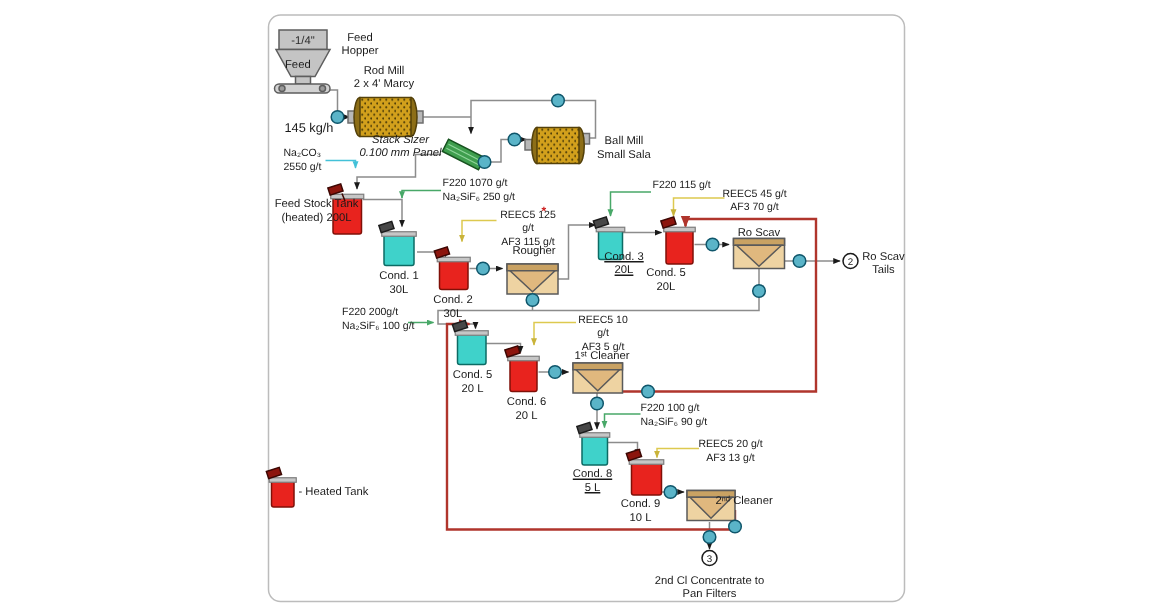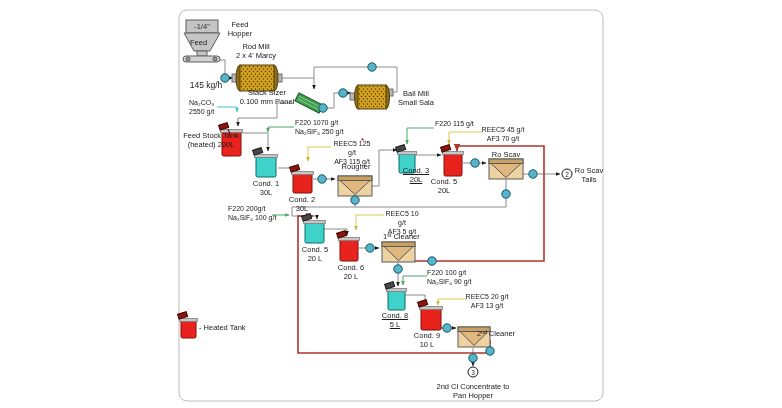--- a/index.html
+++ b/index.html
@@ -219,21 +219,21 @@
   </g>
 </svg>
 
 <div class="lbl c" style="left:187px;top:22px;width:30px;color:#2b2b2b;">-1/4"</div>
 <div class="lbl l" style="left:190px;top:38px;width:26px;">Feed</div>
 <div class="lbl c" style="left:220px;top:20px;width:40px;">Feed
 Hopper</div>
 <div class="lbl c big" style="left:183px;top:80px;width:46px;text-align:center;">145 kg/h</div>
 <div class="lbl c" style="left:229px;top:42px;width:54px;">Rod Mill
 2 x 4' Marcy</div>
-<div class="lbl c" style="left:231px;top:88px;width:72px;">Stack Sizer
+<div class="lbl c" style="left:231px;top:88px;width:72px;font-style:italic;">Stack Sizer
 0.100 mm Panel</div>
 <div class="lbl c" style="left:393px;top:89px;width:46px;">Ball Mill
 Small Sala</div>
 <div class="lbl l sm" style="left:189px;top:99px;width:36px;">Na₂CO₃
 2550 g/t</div>
 <div class="lbl c" style="left:179px;top:131px;width:64px;">Feed Stock Tank
 (heated) 200L</div>
 <div class="lbl l sm" style="left:295px;top:119px;width:52px;">F220 1070 g/t
 Na₂SiF₆ 250 g/t</div>
 <div class="lbl c sm" style="left:329px;top:140px;width:46px;">REEC5 125 g/t
@@ -266,16 +266,16 @@
 <div class="lbl l sm" style="left:427px;top:269px;width:52px;">F220 100 g/t
 Na₂SiF₆ 90 g/t</div>
 <div class="lbl c sm" style="left:463px;top:293px;width:48px;">REEC5 20 g/t
 AF3 13 g/t</div>
 <div class="lbl c" style="left:379px;top:311px;width:32px;text-decoration:underline;">Cond. 8
 5 L</div>
 <div class="lbl c" style="left:410px;top:331px;width:34px;">Cond. 9
 10 L</div>
 <div class="lbl l" style="left:477px;top:329px;width:46px;">2ⁿᵈ Cleaner</div>
 <div class="lbl c" style="left:431px;top:382px;width:84px;">2nd Cl Concentrate to
-Pan Hopper</div>
+Pan Filters</div>
 <div class="lbl l" style="left:199px;top:323px;width:62px;">- Heated Tank</div>
 
 </div>
 
 </body></html>

